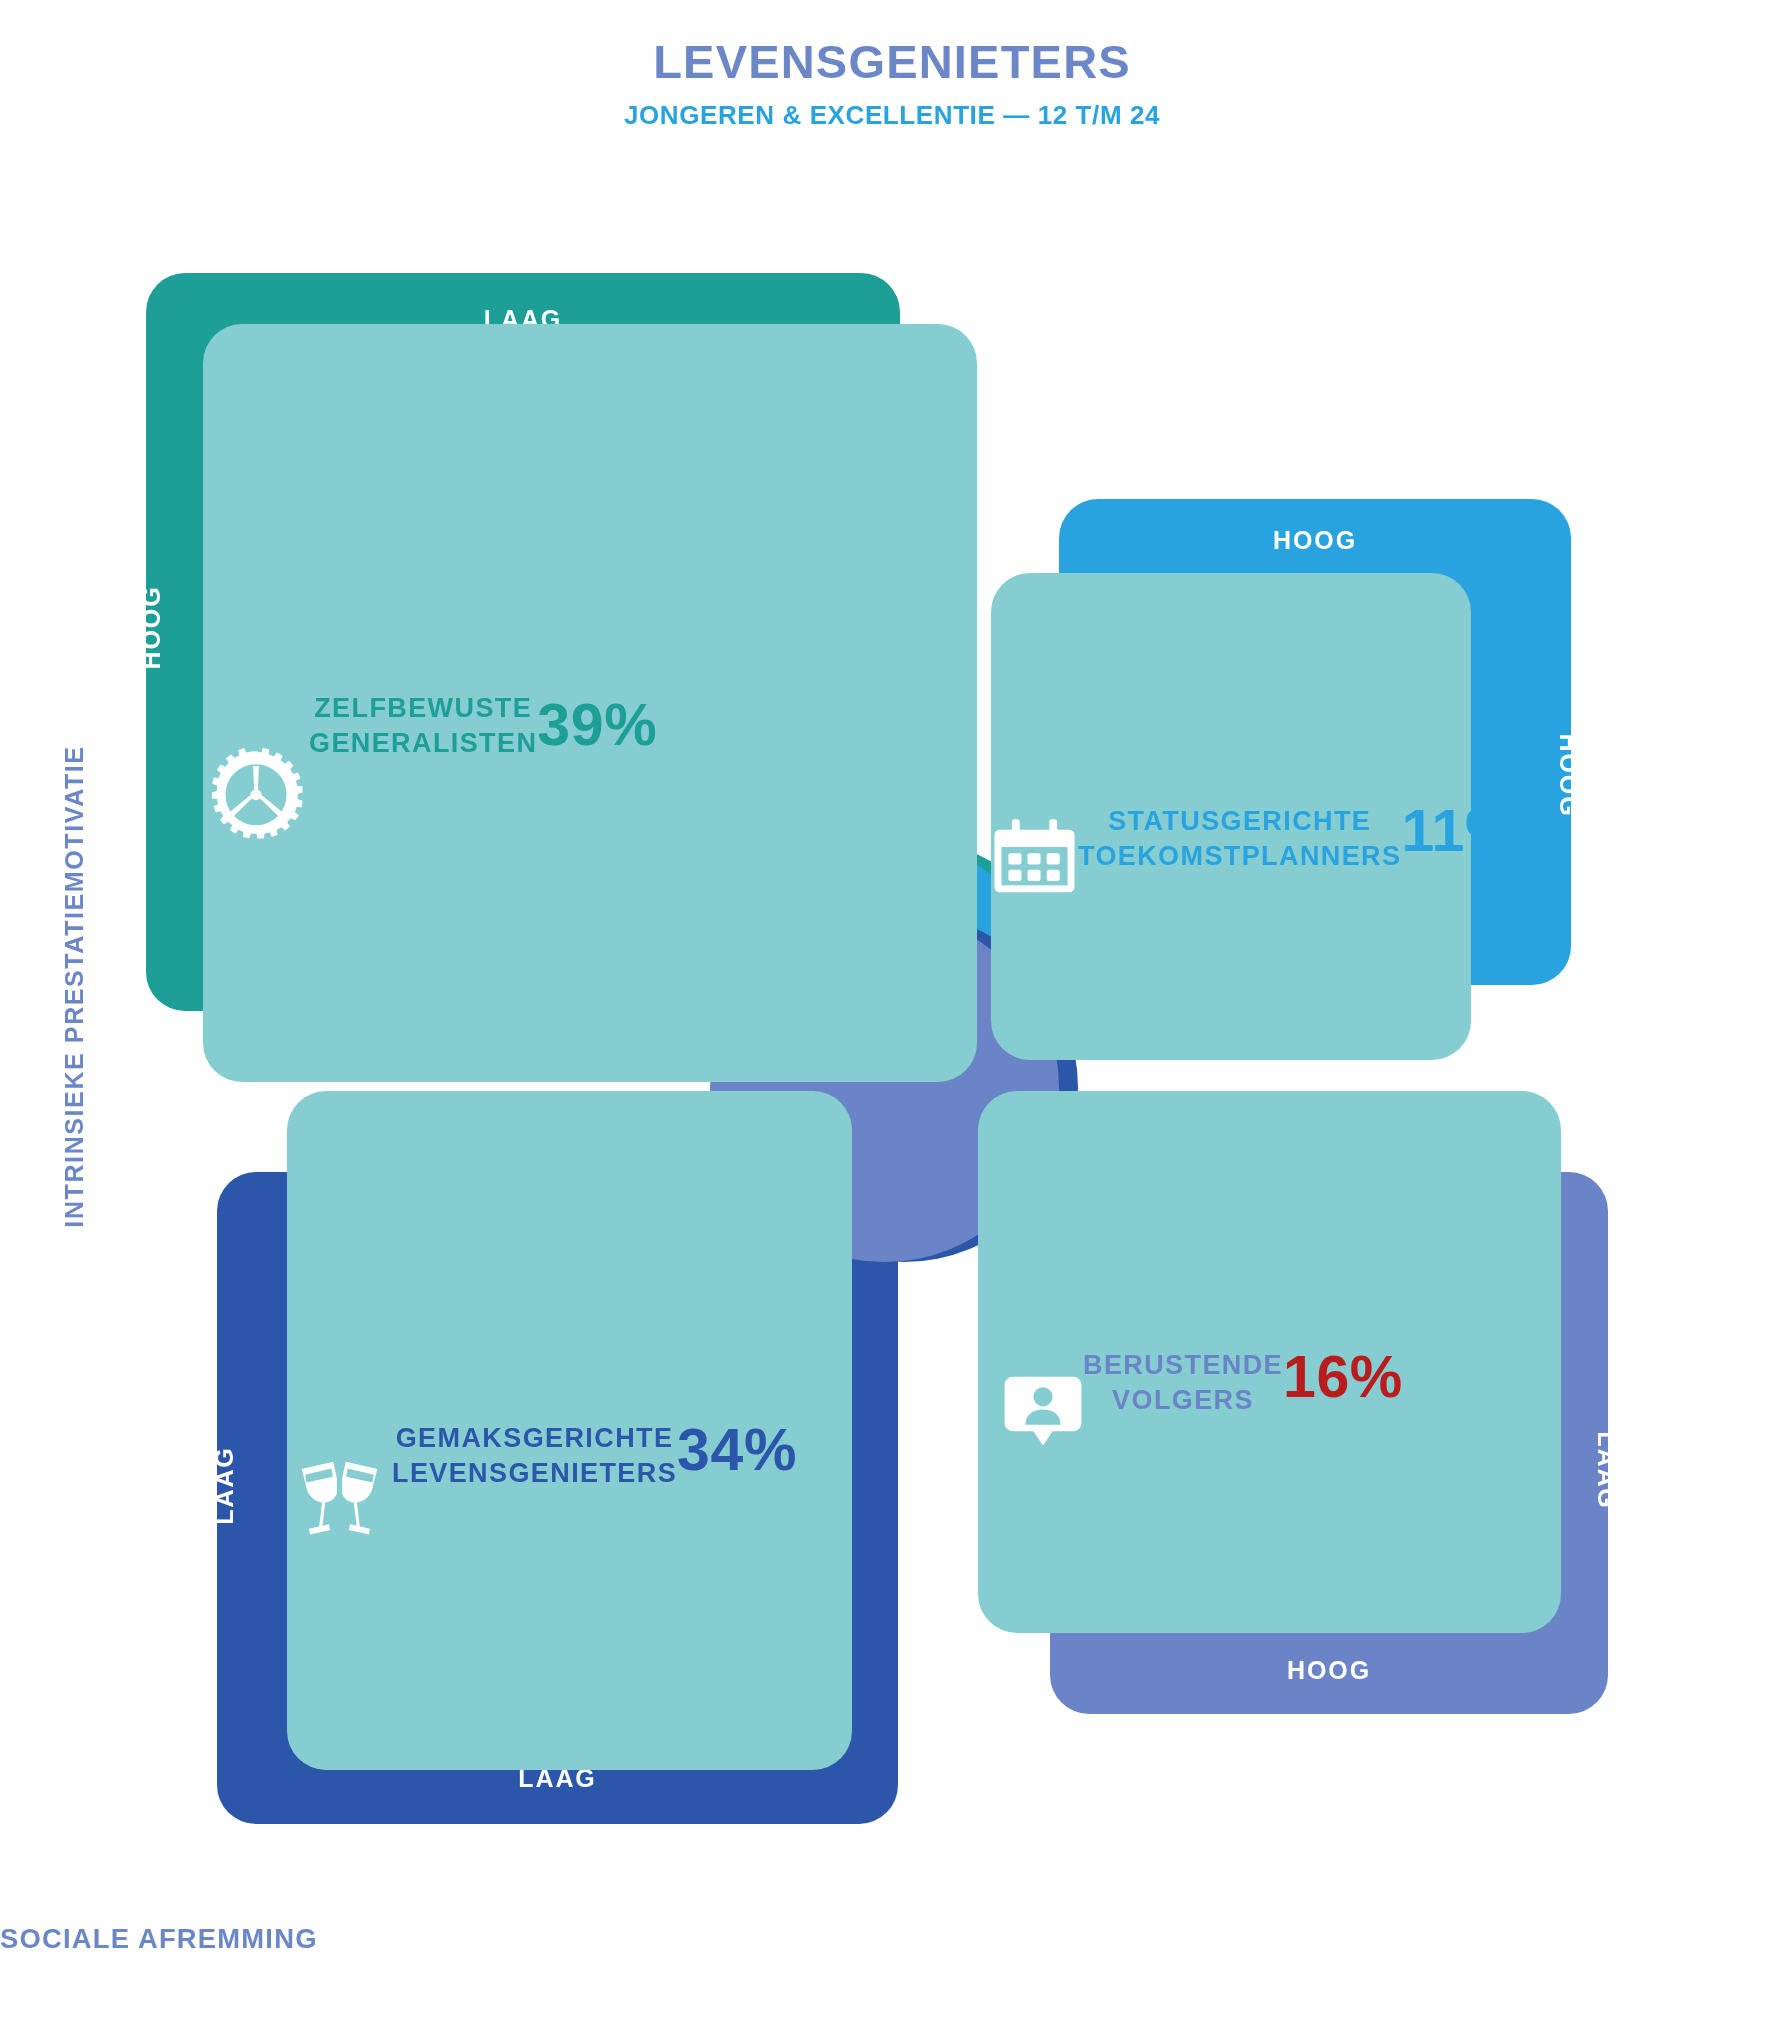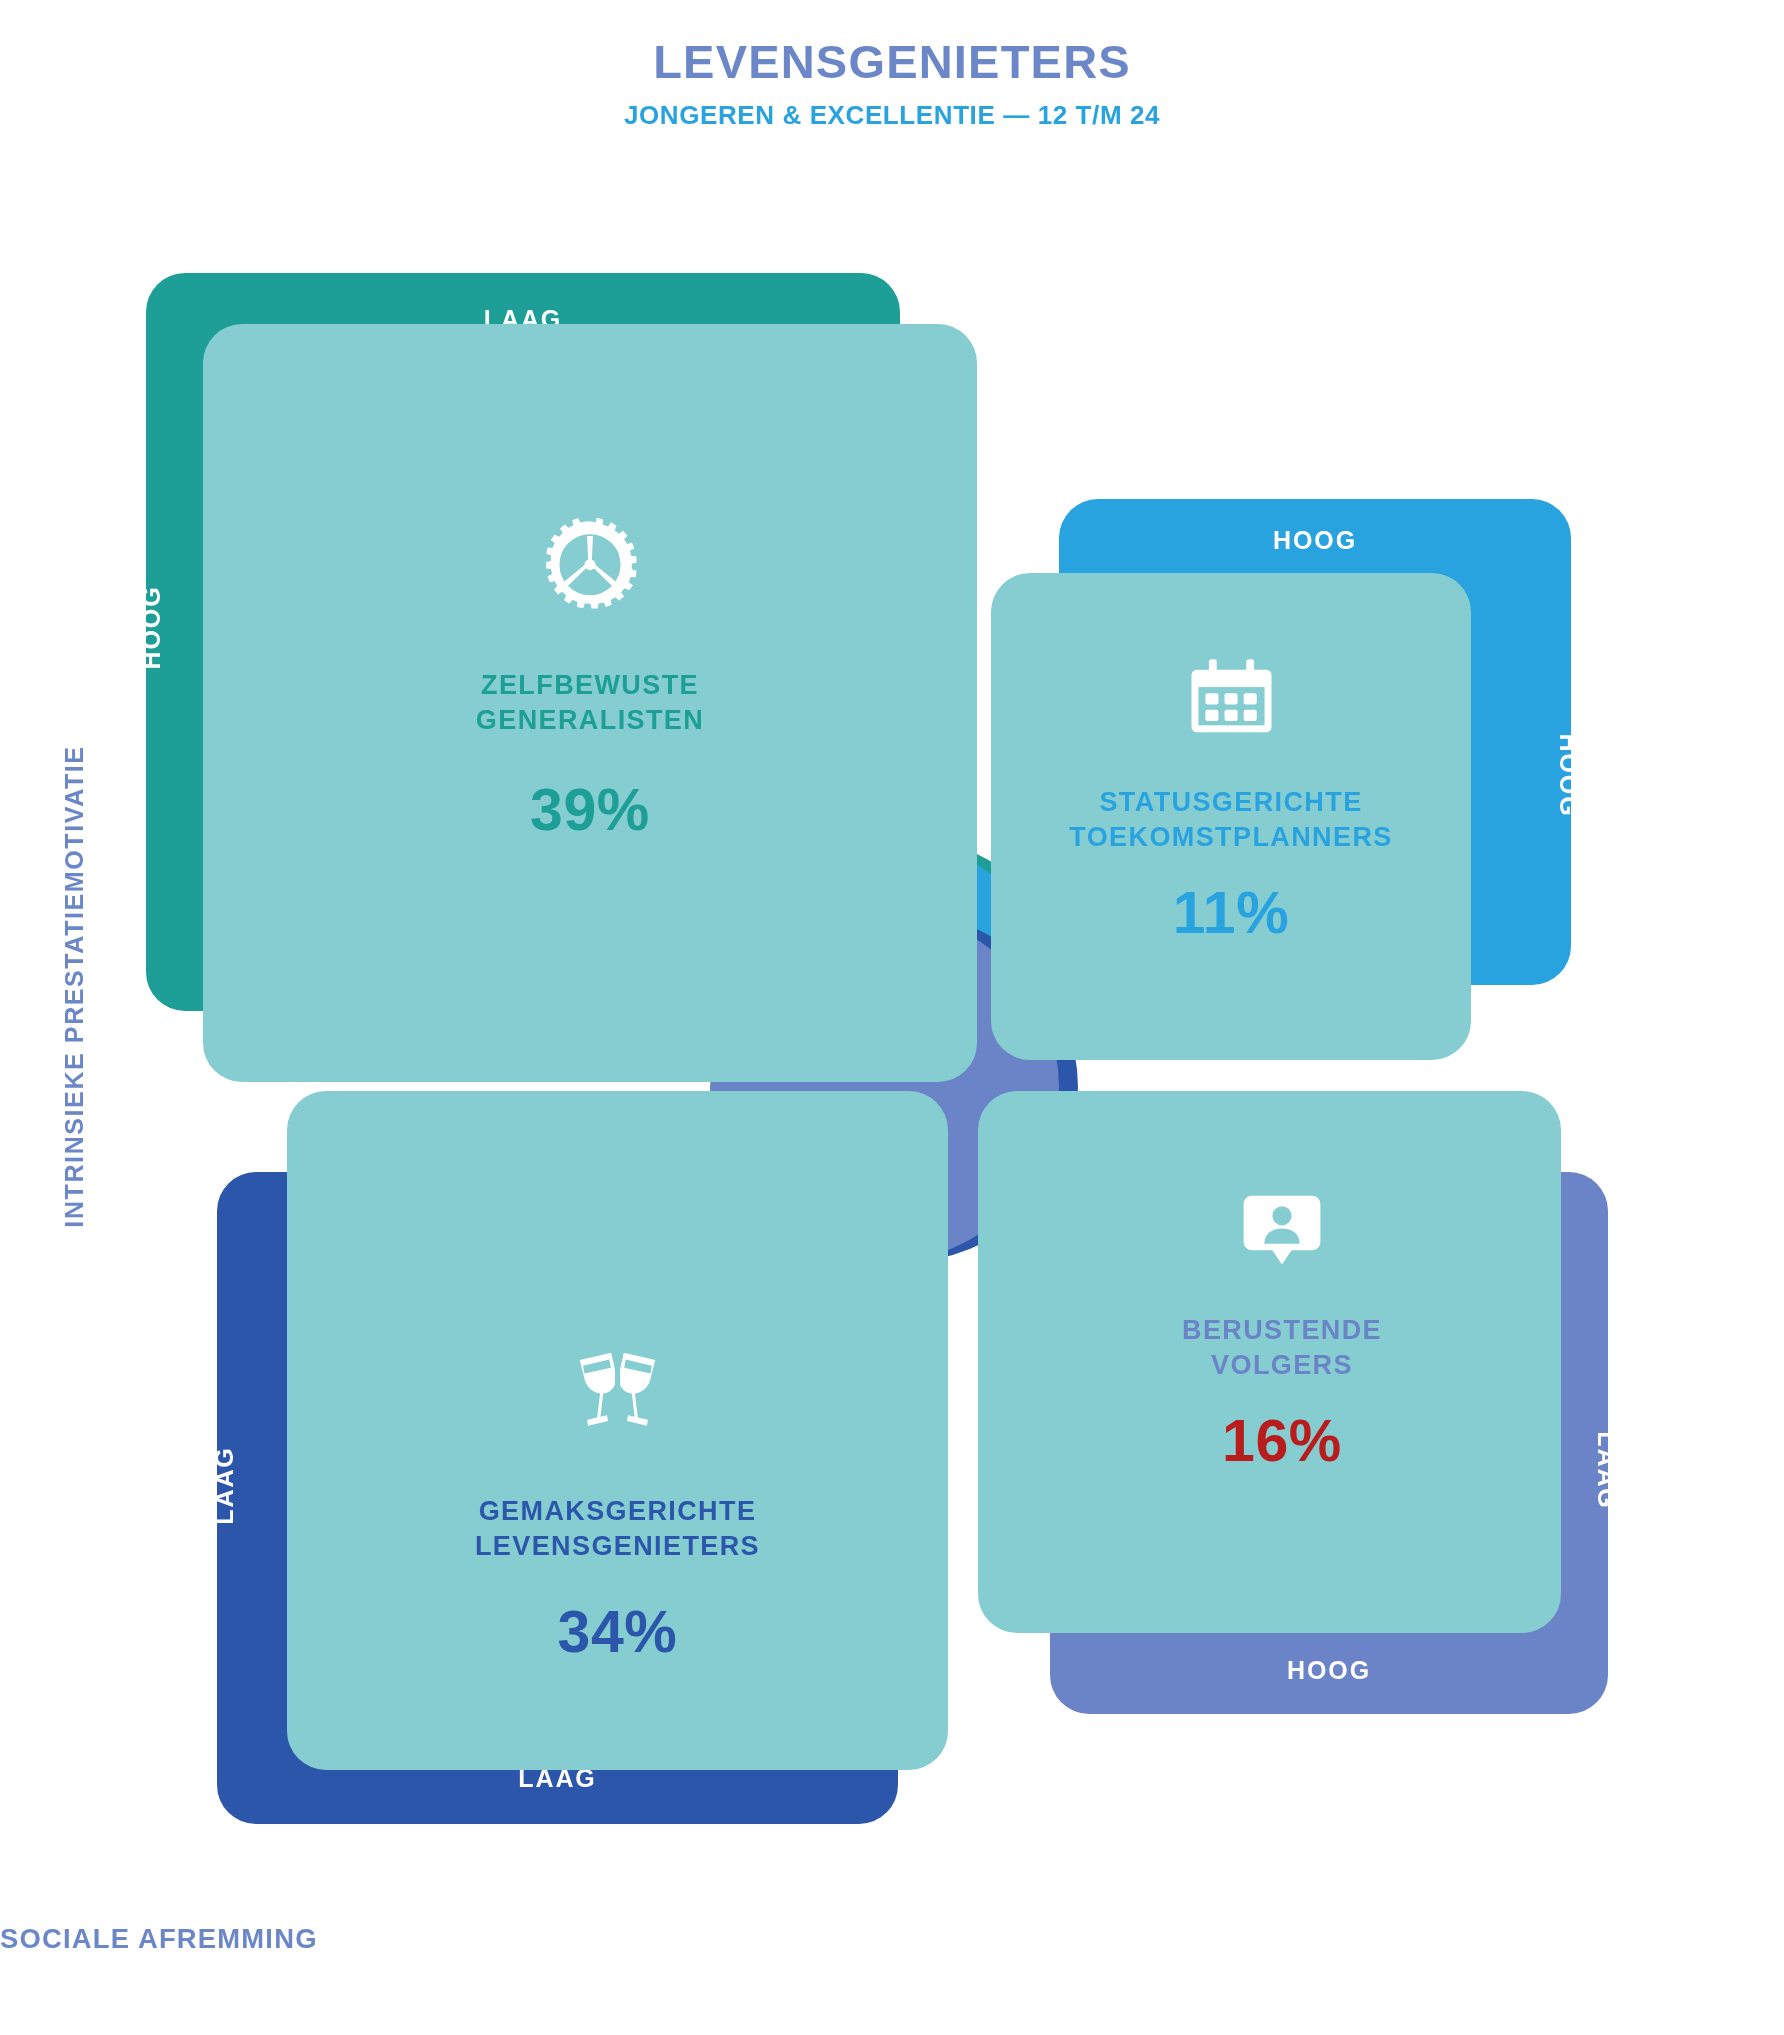--- a/index.html
+++ b/index.html
@@ -16,21 +16,21 @@
       transform:rotate(-90deg);font-size:25px;font-weight:bold;letter-spacing:1.6px;color:#6b87c7;}
   #x-axis-label{position:absolute;left:0;top:1923px;width:1784px;
       font-size:27.4px;font-weight:bold;letter-spacing:1.2px;color:#6b87c7;}
 
   
   #matrix{position:absolute;left:0;top:0;width:1784px;height:2035px;}
 
   .panel{position:absolute;border-radius:39px;}
   .circle{position:absolute;border-radius:50%;}
   .card{position:absolute;background:#85cdd1;border-radius:39px;
-        display:flex;flex-direction:column;align-items:center;}
+        display:flex;flex-direction:row;align-items:center;}
 
   .panel-label-top,.panel-label-bottom{position:absolute;width:100%;text-align:center;
         color:#ffffff;font-size:25px;font-weight:bold;letter-spacing:1.9px;}
   .panel-label-left,.panel-label-right{position:absolute;color:#ffffff;
         font-size:25px;font-weight:bold;letter-spacing:1.9px;white-space:nowrap;}
 
   .icon-wrap{display:flex;align-items:center;justify-content:center;}
   .card-name{text-align:center;font-size:27px;font-weight:bold;letter-spacing:1.4px;line-height:1.28;}
   .card-pct{font-size:59px;font-weight:bold;letter-spacing:0.6px;line-height:1;}
 
@@ -52,21 +52,21 @@
   #card-q2{left:991px;top:573px;width:480px;height:487px;}
   #card-q2 .icon-wrap{margin-top:81px;}
   #card-q2 .card-name{margin-top:44px;color:#29a3e0;}
   #card-q2 .card-pct{margin-top:30px;color:#29a3e0;}
 
   
   #panel-q3{left:217px;top:1172px;width:681px;height:652px;background:#2b56aa;}
   #panel-q3 .panel-label-bottom{bottom:31px;}
   #panel-q3 .panel-label-left{left:-32px;top:299px;transform:rotate(-90deg);}
   #circle-q3{left:729px;top:913px;width:349px;height:349px;background:#2b56aa;}
-  #card-q3{left:287px;top:1091px;width:661px;height:679px;justify-content:center;}
+  #card-q3{left:287px;top:1091px;width:565px;height:679px;}
   #card-q3 .icon-wrap{margin-top:140px;}
   #card-q3 .card-name{margin-top:50px;color:#2b56aa;}
   #card-q3 .card-pct{margin-top:39px;color:#2b56aa;}
 
   
   #panel-q4{left:1050px;top:1172px;width:558px;height:542px;background:#6b83c7;}
   #panel-q4 .panel-label-bottom{bottom:29px;}
   #panel-q4 .panel-label-right{right:-37px;top:284px;transform:rotate(90deg);}
   #circle-q4{left:710px;top:913px;width:349px;height:349px;background:#6b83c7;}
   #card-q4{left:978px;top:1091px;width:558px;height:542px;padding-left:25px;}

